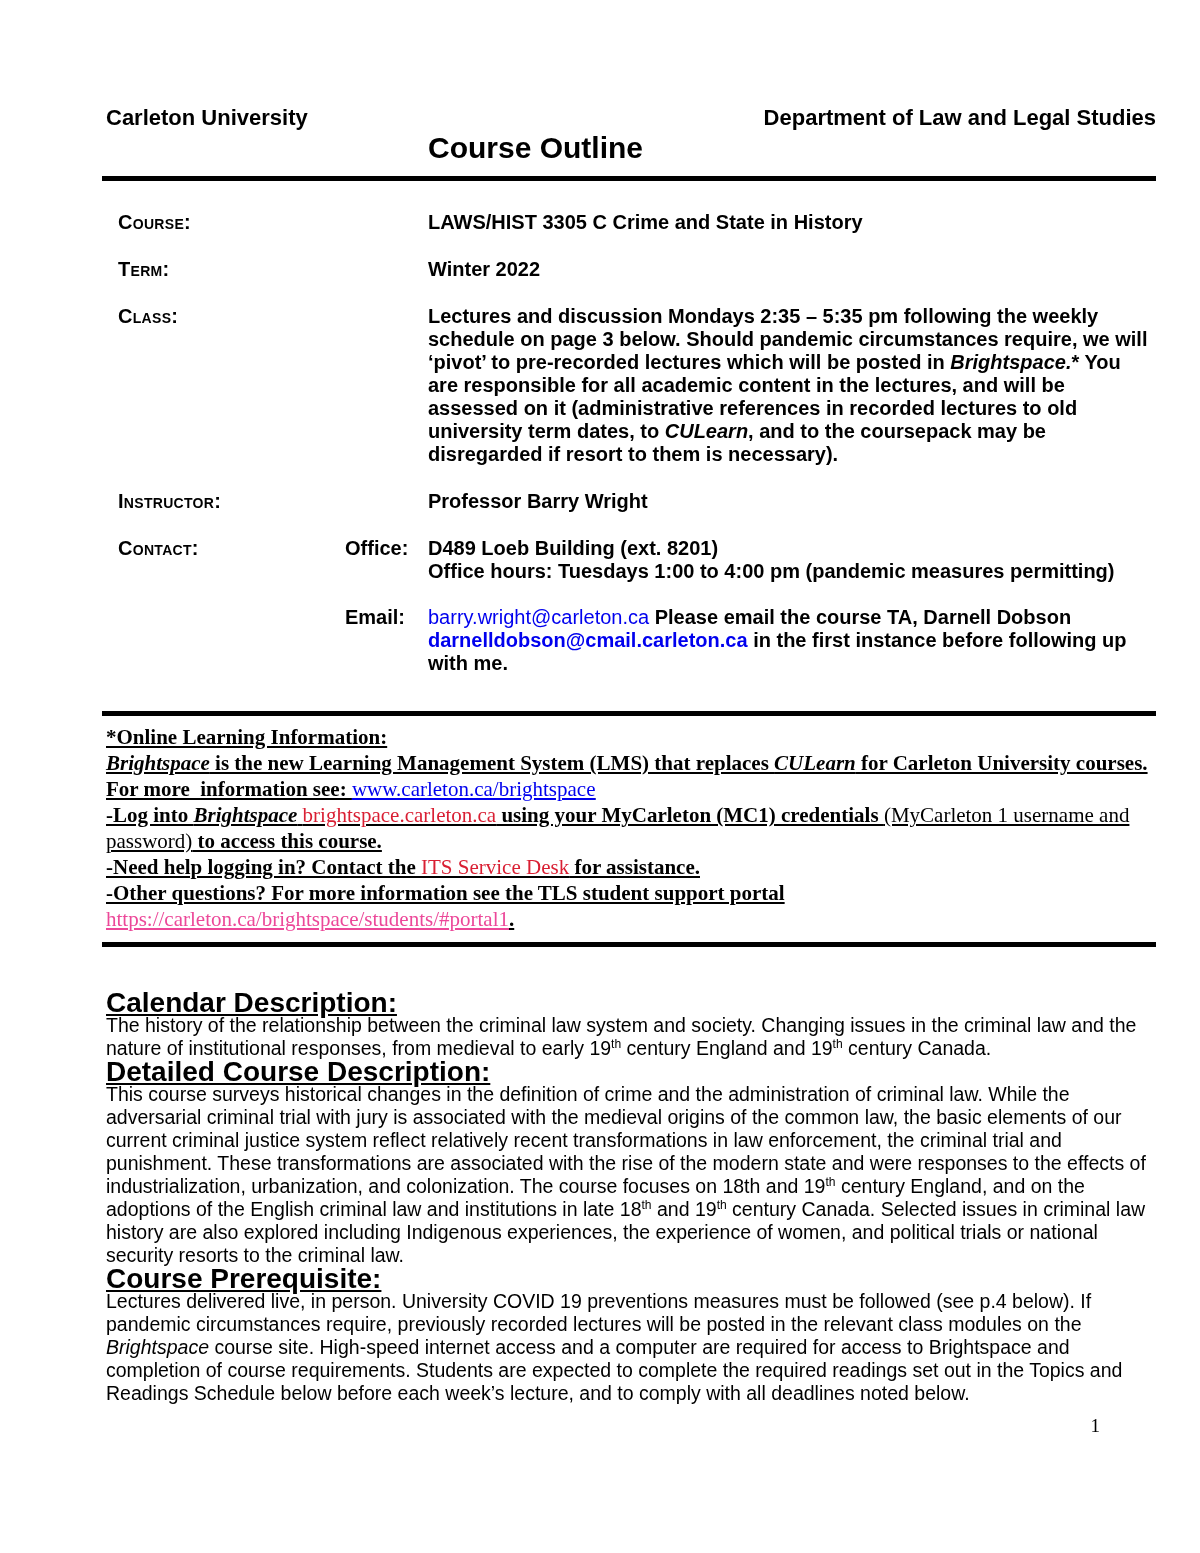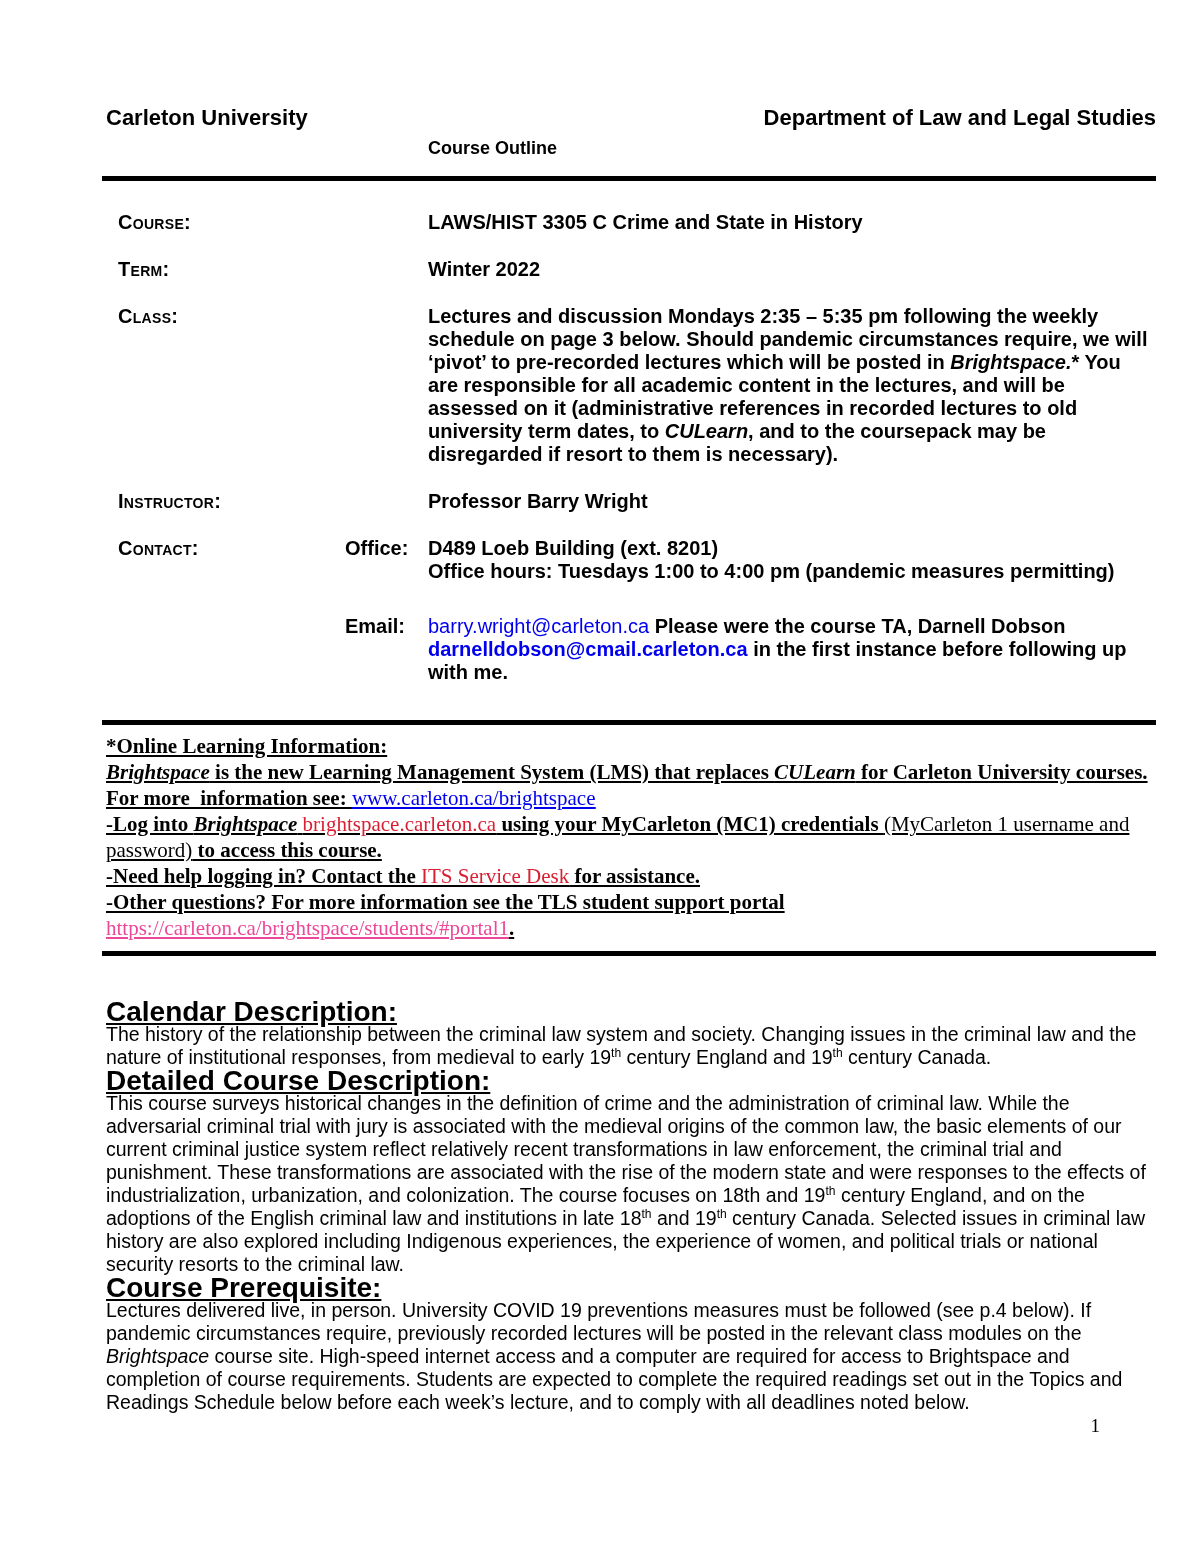--- a/index.html
+++ b/index.html
@@ -9,28 +9,28 @@
     margin:0 auto;
     background:#ffffff;
     color:#000;
     font-family:"Liberation Sans", sans-serif;
     overflow:hidden;
   }
   .content { padding:106px 44px 0 106px; }
 
   
   .header-row { display:flex; justify-content:space-between; font-weight:bold; font-size:22px; line-height:24px; }
-  .doc-title { font-weight:bold; font-size:18px; line-height:24px; margin:6px 0 12px 322px; }
+  .doc-title { font-weight:bold; font-size:30px; line-height:24px; margin:6px 0 12px 322px; }
   .rule { border:none; border-top:5px solid #000; margin:16px 0 0 -4px; }
 
   
   .info-table { margin-top:30px; font-weight:bold; font-size:20px; line-height:23px; }
   .info-row { display:grid; grid-template-columns:322px 1fr; margin-bottom:24px; }
   .label { font-variant:small-caps; padding-left:12px; letter-spacing:0.3px; }
-  .contact-row { display:grid; grid-template-columns:239px 83px 1fr; row-gap:32px; margin-bottom:24px; }
+  .contact-row { display:grid; grid-template-columns:239px 83px 1fr; row-gap:23px; margin-bottom:24px; }
   .sublabel { grid-column:2; }
   .contact-val { grid-column:3; }
 
   
   .box {
     margin:36px 0 0 -4px;
     border-top:5px solid #000;
     border-bottom:5px solid #000;
     padding:8px 0 10px 4px;
     font-family:"Liberation Serif", serif;
@@ -88,21 +88,21 @@
       </div>
 
       <div class="contact-row">
         <span class="label" style="grid-column:1;">Contact:</span>
         <span class="sublabel" style="grid-row:1;">Office:</span>
         <span class="contact-val" style="grid-row:1;">
           <span style="display:block;">D489 Loeb Building (ext. 8201)</span>
           <span style="display:block;">Office hours: Tuesdays 1:00 to 4:00 pm (pandemic measures permitting)</span>
         </span>
         <span class="sublabel" style="grid-row:2;">Email:</span>
-        <span class="contact-val" style="grid-row:2;"><span style="font-weight: normal; color: rgb(0, 0, 238);">barry.wright@carleton.ca</span><span> Please were the course TA, Darnell Dobson </span><span style="color: rgb(0, 0, 238);">darnelldobson@cmail.carleton.ca</span><span> in the first instance before following up with me.</span></span>
+        <span class="contact-val" style="grid-row:2;"><span style="font-weight: normal; color: rgb(0, 0, 238);">barry.wright@carleton.ca</span><span> Please email the course TA, Darnell Dobson </span><span style="color: rgb(0, 0, 238);">darnelldobson@cmail.carleton.ca</span><span> in the first instance before following up with me.</span></span>
       </div>
     </div>
 
     <div class="box">
       <p><span>*Online Learning Information:</span></p>
       <p><span style="font-style: italic;">Brightspace</span><span> is the new Learning Management System (LMS) that replaces </span><span style="font-style: italic;">CULearn</span><span> for Carleton University courses. For more&nbsp; information see: </span><span style="font-weight: normal; text-decoration: underline; color: rgb(0, 0, 238);">www.carleton.ca/brightspace</span></p>
       <p><span>-Log into </span><span style="font-style: italic;">Brightspace</span><span> </span><span style="font-weight: normal; color: rgb(217, 31, 51);">brightspace.carleton.ca</span><span> using your MyCarleton (MC1) credentials </span><span style="font-weight: normal;">(MyCarleton 1 username and password)</span><span> to access this course.</span></p>
       <p><span>-Need help logging in? Contact the </span><span style="font-weight: normal; color: rgb(217, 31, 51);">ITS Service Desk</span><span> for assistance.</span></p>
       <p><span>-Other questions? For more information see the TLS student support portal </span><span style="font-weight: normal; text-decoration: underline; color: #ec4899;">https://carleton.ca/brightspace/students/#portal1</span><span>.</span></p>
     </div>

